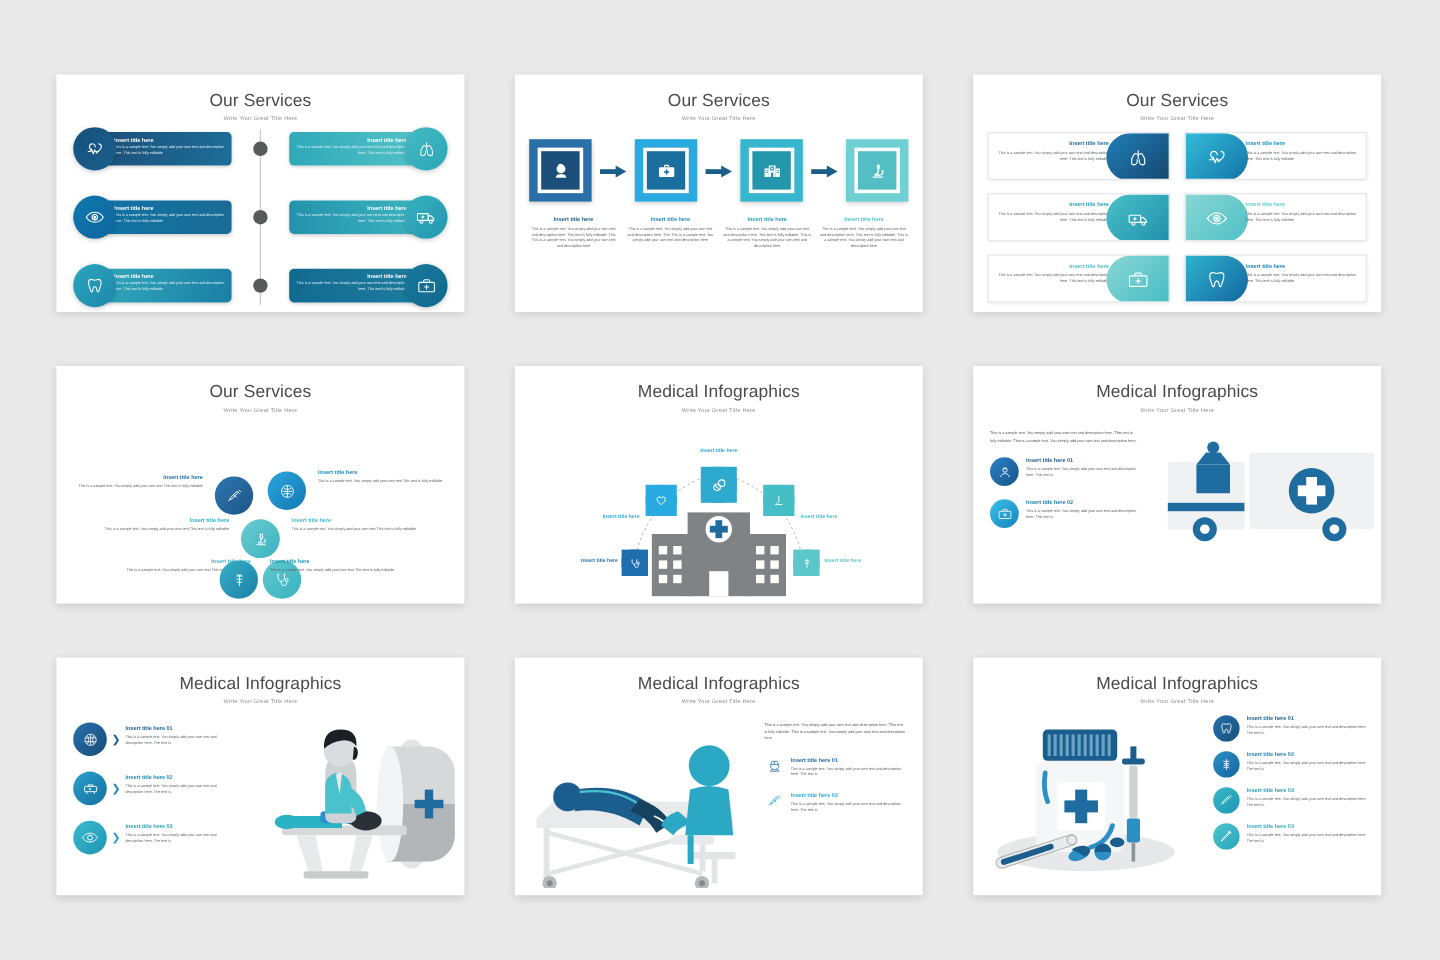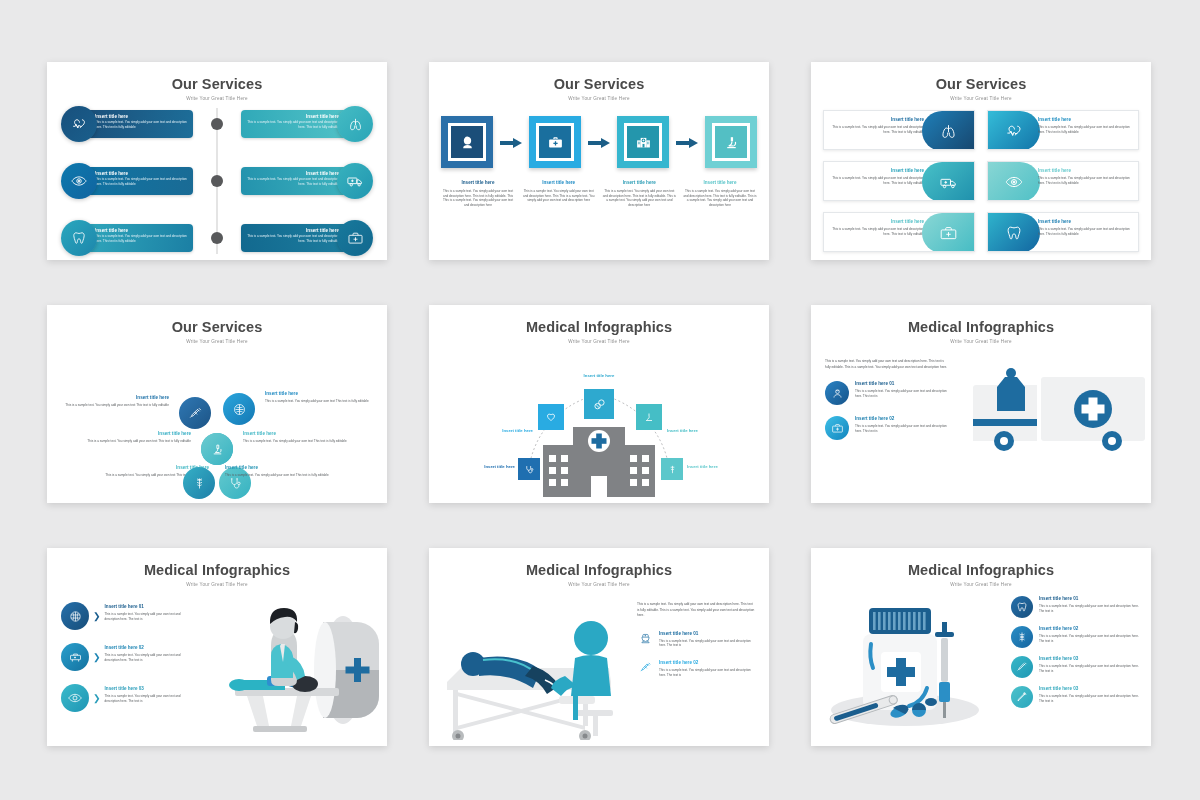--- a/index.html
+++ b/index.html
@@ -21,21 +21,21 @@
   .slide {
     background:#fff;
     position:relative;
     box-shadow: 0 2px 7px rgba(0,0,0,0.13);
     overflow:hidden;
   }
   .s-title {
     text-align:center;
     font-size:14.5px;
     color:#4a4a4a;
-    font-weight:700;
+    font-weight:400;
     margin-top:14px;
     letter-spacing:0.1px;
   }
   .s-sub {
     text-align:center;
     font-size:4.6px;
     color:#8d8d8d;
     margin-top:4px;
     letter-spacing:0.25px;
   }

